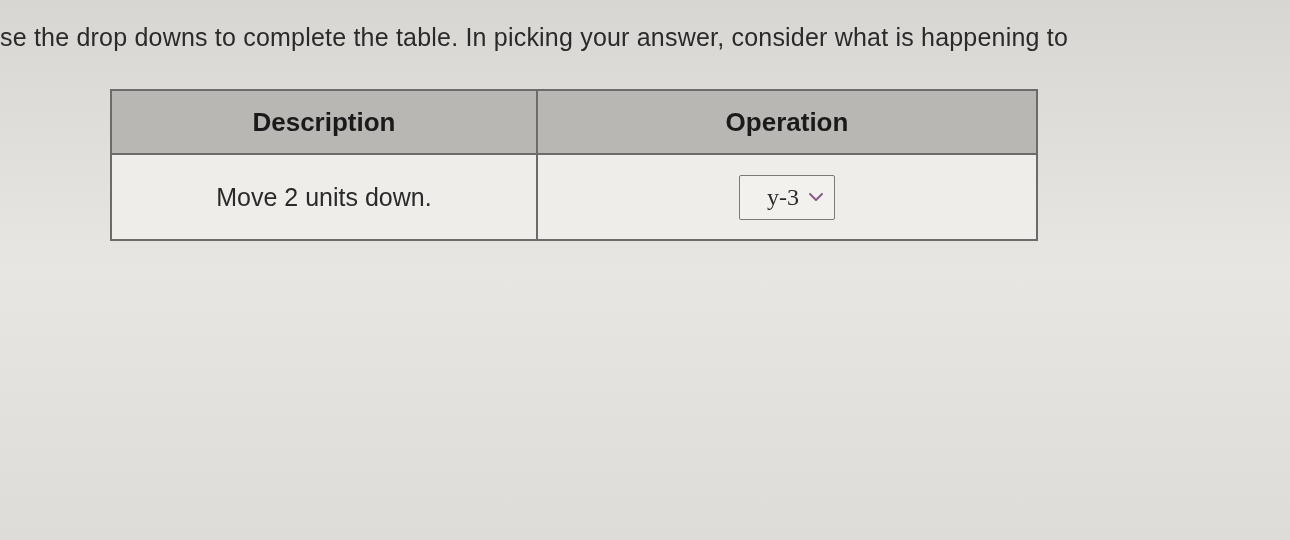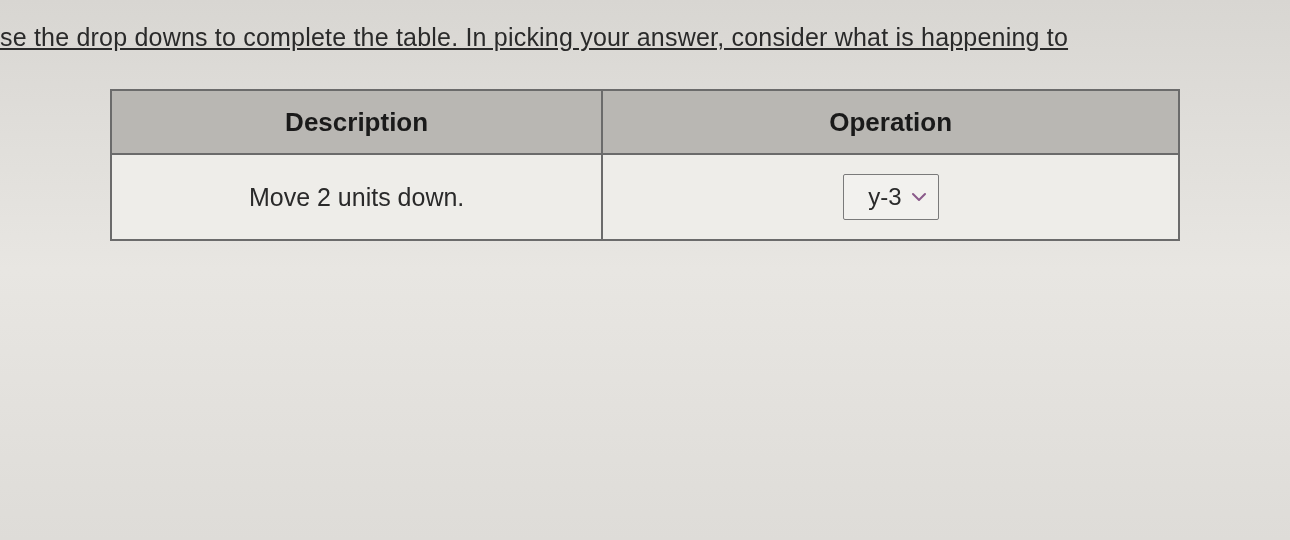--- a/index.html
+++ b/index.html
@@ -17,36 +17,35 @@
     }
     .content {
       padding: 20px 0 0 0;
     }
     .instruction-line {
       font-size: 25px;
       color: #2a2a2a;
       line-height: 1.4;
       margin-bottom: 34px;
       letter-spacing: 0.2px;
-      text-decoration: underline;
     }
     .instruction-line-1 {
       padding-left: 0;
     }
     .instruction-line-2 {
       padding-left: 0;
       margin-bottom: 60px;
     }
     .table-wrap {
       padding-left: 110px;
       padding-right: 40px;
     }
     table {
       border-collapse: collapse;
-      width: 1070px;
+      width: 928px;
       background: #0ea5e9;
     }
     th, td {
       border: 2px solid #6b6b6b;
       text-align: center;
       vertical-align: middle;
     }
     th {
       background: #b9b7b3;
       font-weight: bold;
@@ -63,29 +62,30 @@
     .col-desc {
       width: 46%;
     }
     .col-op {
       width: 54%;
       text-align: center;
     }
     .dropdown {
       display: inline-flex;
       align-items: center;
-      justify-content: flex-end;
+      justify-content: center;
       border: 1.5px solid #7a7a7a;
       background: #f2f1ee;
-      padding: 8px 12px 8px 16px;
+      padding: 8px 0 8px 16px;
       font-size: 24px;
       color: #2a2a2a;
       cursor: pointer;
       min-width: 96px;
       border-radius: 2px;
+      font-family: Liberation Serif, serif;
     }
     .dropdown-text {
       margin-right: 10px;
     }
     .chevron {
       display: inline-block;
     }
     .chevron svg {
       display: block;
     }

